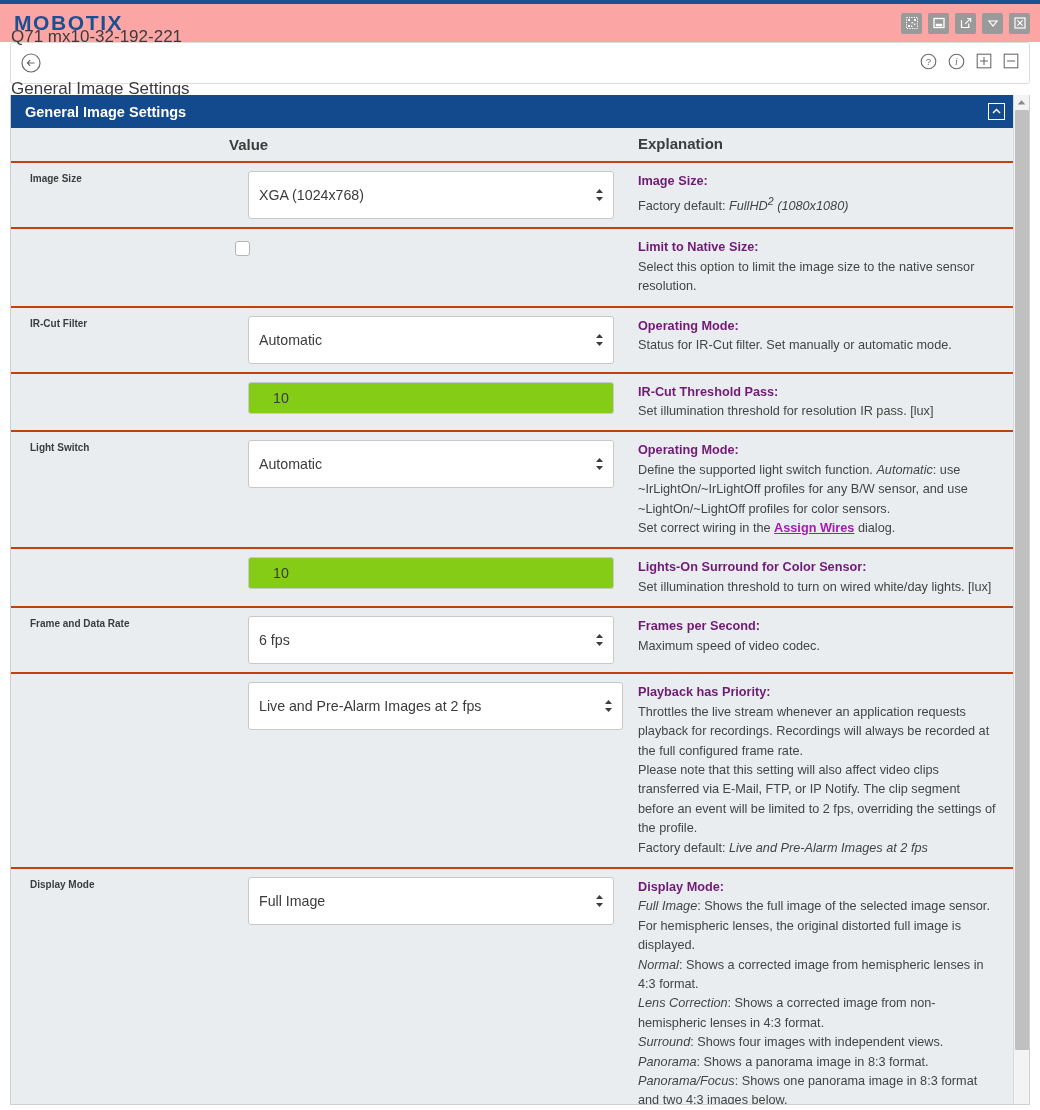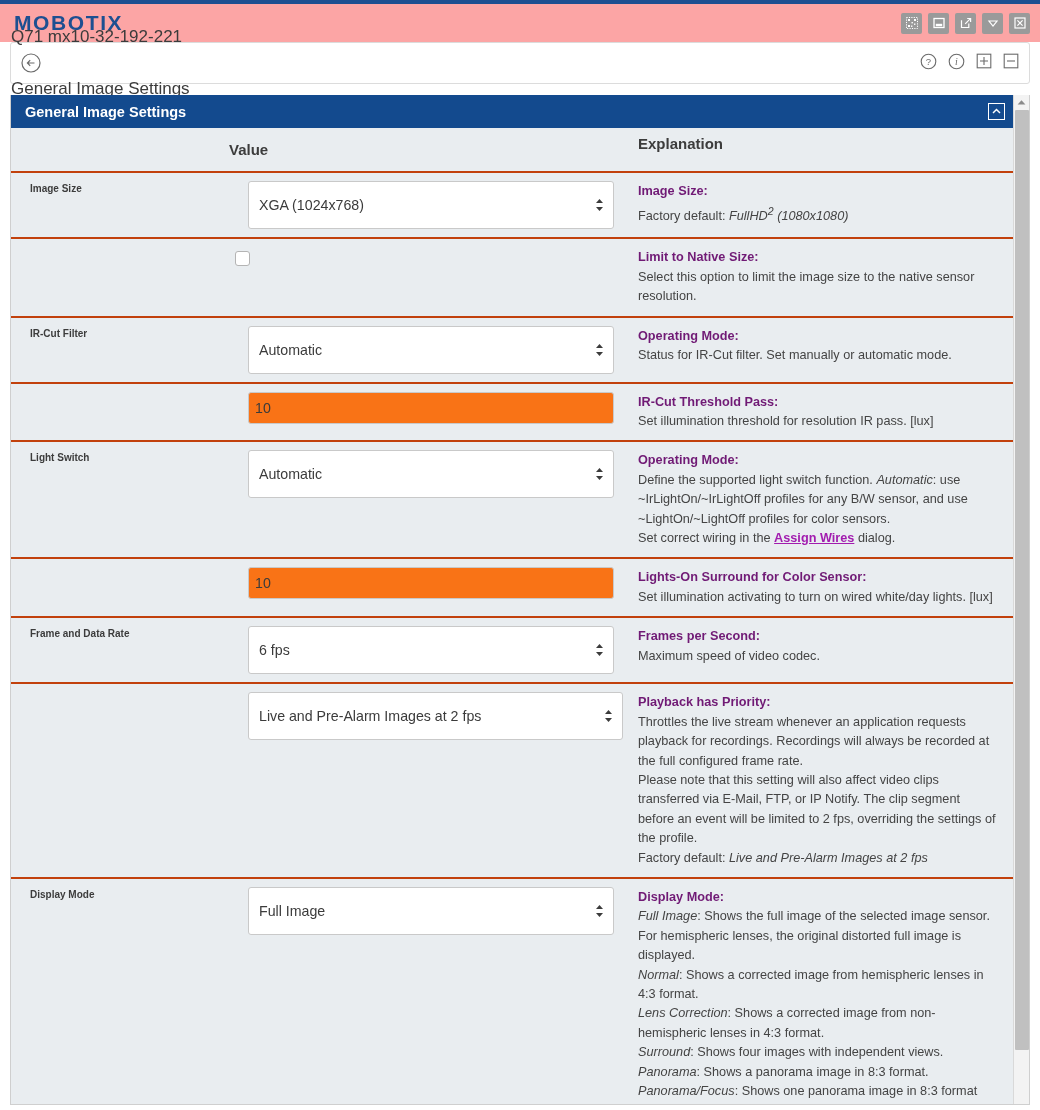--- a/index.html
+++ b/index.html
@@ -167,21 +167,21 @@
   .head-col {
     font-size: 15px;
     font-weight: bold;
     color: #3c3c3c;
   }
   .head-row {
     min-height: 34px;
     align-items: center;
   }
   .head-row .col-value { padding-top: 6px; padding-bottom: 6px; }
-  .head-row .col-expl { padding-top: 6px; padding-bottom: 18px; }
+  .head-row .col-expl { padding-top: 6px; padding-bottom: 8px; }
 
   
   .select-box {
     position: relative;
     background: #ffffff;
     border: 1px solid #c9c9c9;
     border-radius: 3px;
     height: 48px;
     display: flex;
     align-items: center;
@@ -191,27 +191,27 @@
   }
   .select-box .spin {
     position: absolute;
     right: 9px;
     top: 50%;
     transform: translateY(-50%);
     display: flex; flex-direction: column; gap: 2px;
     color: #444444;
   }
   .text-box {
-    background: #f97316;
+    background: #84cc16;
     border: 1px solid #c9c9c9;
     border-radius: 3px;
     height: 32px;
     display: flex;
     align-items: center;
-    padding: 0 6px;
+    padding: 0 24px;
     font-size: 14.2px;
     color: #3b3b3b;
   }
   .checkbox {
     width: 15px; height: 15px;
     background: #ffffff;
     border: 1px solid #b4b4b4;
     border-radius: 3px;
     margin: 4px 0 0 6px;
   }
@@ -404,21 +404,21 @@
               </span>
             </div>
           </div>
           <div class="col-expl"><b>Operating Mode:</b><br><span>Define the supported light switch function. <i>Automatic</i>: use ~IrLightOn/~IrLightOff profiles for any B/W sensor, and use ~LightOn/~LightOff profiles for color sensors.<br>Set correct wiring in the <a href="#">Assign Wires</a> dialog.</span></div>
         </div>
         <div class="row">
           <div class="col-label"></div>
           <div class="col-value">
             <div class="text-box indent-0">10</div>
           </div>
-          <div class="col-expl"><b>Lights-On Surround for Color Sensor:</b><br><span>Set illumination activating to turn on wired white/day lights. [lux]</span></div>
+          <div class="col-expl"><b>Lights-On Surround for Color Sensor:</b><br><span>Set illumination threshold to turn on wired white/day lights. [lux]</span></div>
         </div>
         <div class="row">
           <div class="col-label">Frame and Data Rate</div>
           <div class="col-value">
             <div class="select-box indent-0">
               <span>6 fps</span>
               <span class="spin">
                 <svg width="9" height="14" viewBox="0 0 9 14">
                   <path d="M4.5 1 L8 5 L1 5 Z" fill="#3b3b3b"></path>
                   <path d="M4.5 13 L8 9 L1 9 Z" fill="#3b3b3b"></path>

